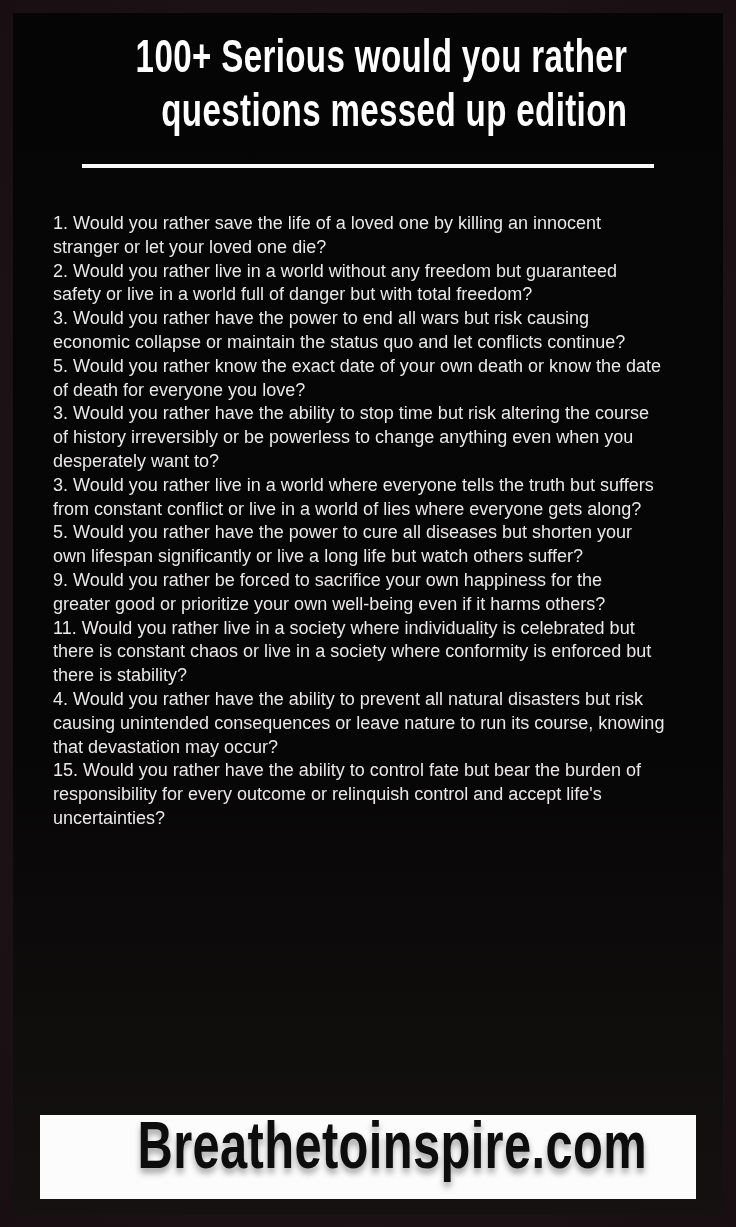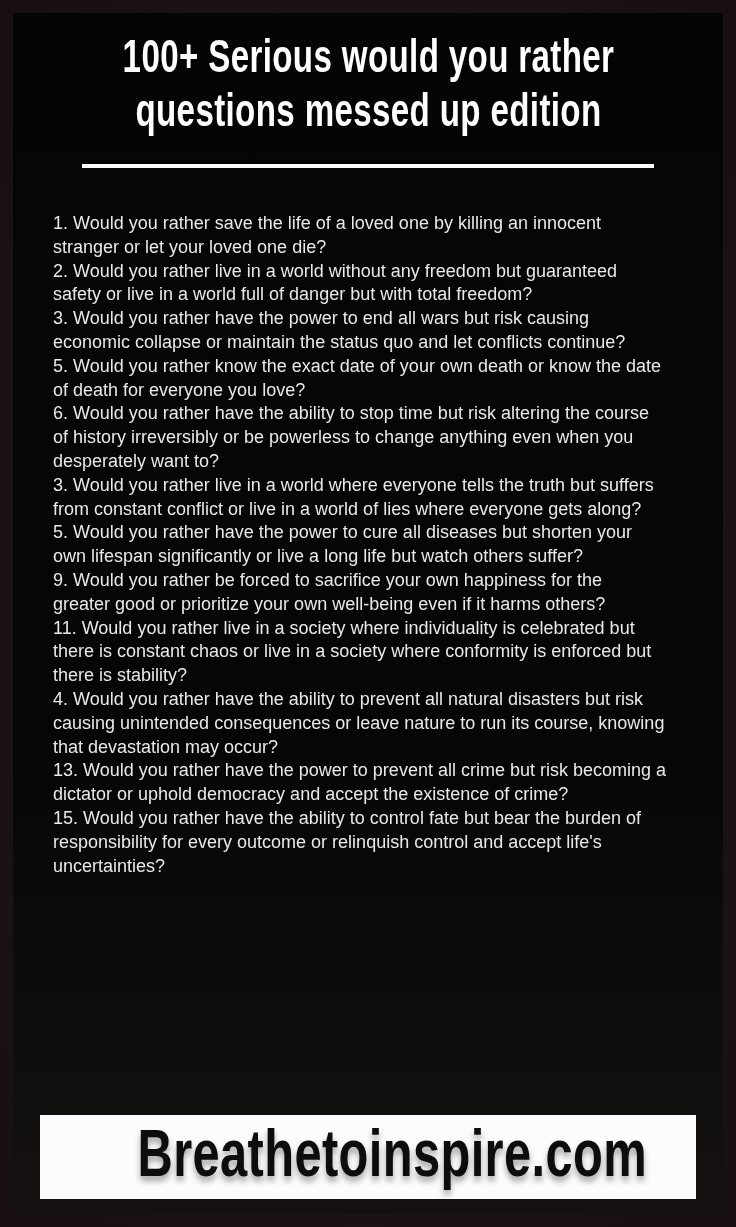--- a/index.html
+++ b/index.html
@@ -21,21 +21,21 @@
   .poster {
     box-sizing: border-box;
     width: 100%;
     height: 100%;
     background: linear-gradient(180deg, #050505 0%, #070606 62%, #151111 100%);
     padding: 16px 0 0 0;
     position: relative;
   }
   .title {
     margin: 0;
-    text-align: center;
+    text-align: right;
     color: #ffffff;
     font-weight: bold;
     font-size: 46px;
     line-height: 54px;
     letter-spacing: 0.5px;
   }
   .title .squeeze {
     display: inline-block;
     transform: scaleX(0.72);
     transform-origin: 50% 50%;
@@ -60,21 +60,20 @@
     white-space: pre-line;
   }
   .banner {
     position: absolute;
     left: 27px;
     right: 27px;
     top: 1102px;
     height: 84px;
     background: #fcfcfc;
     display: flex;
-    align-items: center;
     justify-content: center;
     padding-left: 48px;
   }
   .banner-text {
     color: #0d0d0d;
     font-weight: bold;
     font-size: 66px;
     letter-spacing: 0.5px;
     transform: scaleX(0.74);
     transform-origin: 50% 50%;
@@ -95,37 +94,35 @@
 
     <div class="questions">
         <p class="question">1. Would you rather save the life of a loved one by killing an innocent
 stranger or let your loved one die?</p>
         <p class="question">2. Would you rather live in a world without any freedom but guaranteed
 safety or live in a world full of danger but with total freedom?</p>
         <p class="question">3. Would you rather have the power to end all wars but risk causing
 economic collapse or maintain the status quo and let conflicts continue?</p>
         <p class="question">5. Would you rather know the exact date of your own death or know the date
 of death for everyone you love?</p>
-        <p class="question">6. Would you rather have the ability to stop time but risk altering the course
+        <p class="question">3. Would you rather have the ability to stop time but risk altering the course
 of history irreversibly or be powerless to change anything even when you
 desperately want to?</p>
         <p class="question">3. Would you rather live in a world where everyone tells the truth but suffers
 from constant conflict or live in a world of lies where everyone gets along?</p>
         <p class="question">5. Would you rather have the power to cure all diseases but shorten your
 own lifespan significantly or live a long life but watch others suffer?</p>
         <p class="question">9. Would you rather be forced to sacrifice your own happiness for the
 greater good or prioritize your own well-being even if it harms others?</p>
         <p class="question">11. Would you rather live in a society where individuality is celebrated but
 there is constant chaos or live in a society where conformity is enforced but
 there is stability?</p>
         <p class="question">4. Would you rather have the ability to prevent all natural disasters but risk
 causing unintended consequences or leave nature to run its course, knowing
 that devastation may occur?</p>
-        <p class="question">13. Would you rather have the power to prevent all crime but risk becoming a
-dictator or uphold democracy and accept the existence of crime?</p>
         <p class="question">15. Would you rather have the ability to control fate but bear the burden of
 responsibility for every outcome or relinquish control and accept life's
 uncertainties?</p>
       </div>
 
     <div class="banner">
       <span class="banner-text">Breathetoinspire.com</span>
     </div>
 
   </div>

